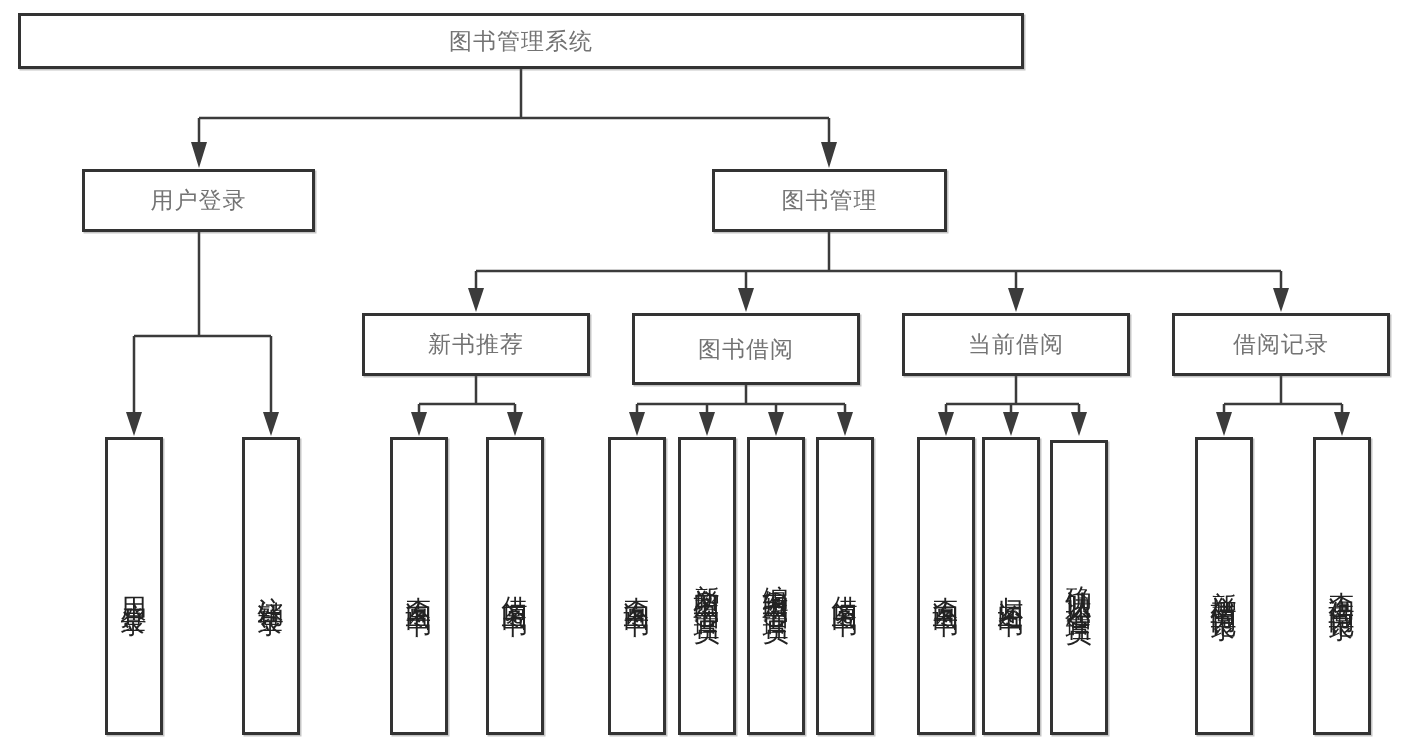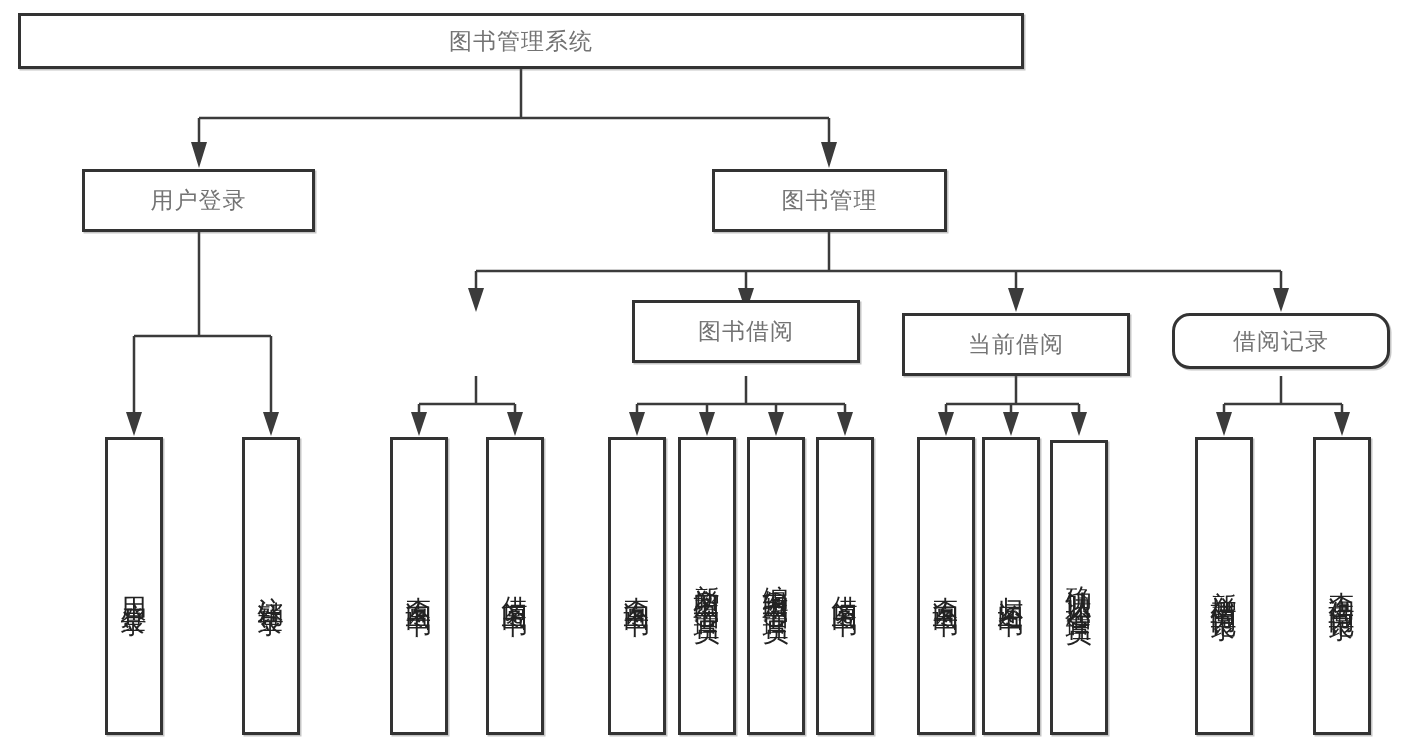--- a/index.html
+++ b/index.html
@@ -83,27 +83,30 @@
     <span class="h-label">图书管理系统</span>
   </div>
 
   <div class="node" style="left:82px;top:169px;width:233px;height:63px;">
     <span class="h-label">用户登录</span>
   </div>
   <div class="node" style="left:712px;top:169px;width:235px;height:63px;">
     <span class="h-label">图书管理</span>
   </div>
 
-  <div class="node" style="left:632px;top:300px;width:228px;height:63px;text-align:center;">
+  <div class="node" style="left:362px;top:313px;width:228px;height:63px;">
+    <span class="h-label">新书推荐</span>
+  </div>
+  <div class="node" style="left:632px;top:313px;width:228px;height:72px;text-align:center;">
     <span class="h-label">图书借阅</span>
   </div>
   <div class="node" style="left:902px;top:313px;width:228px;height:63px;">
     <span class="h-label">当前借阅</span>
   </div>
-  <div class="node" style="left:1172px;top:313px;width:218px;height:56px;border-radius:18px;">
+  <div class="node" style="left:1172px;top:313px;width:218px;height:63px;">
     <span class="h-label">借阅记录</span>
   </div>
 
   <div class="node" style="left:105px;top:437px;width:58px;height:298px;">
     <span class="v-label">用户登录</span>
   </div>
   <div class="node" style="left:242px;top:437px;width:58px;height:298px;">
     <span class="v-label">注销登录</span>
   </div>
 

